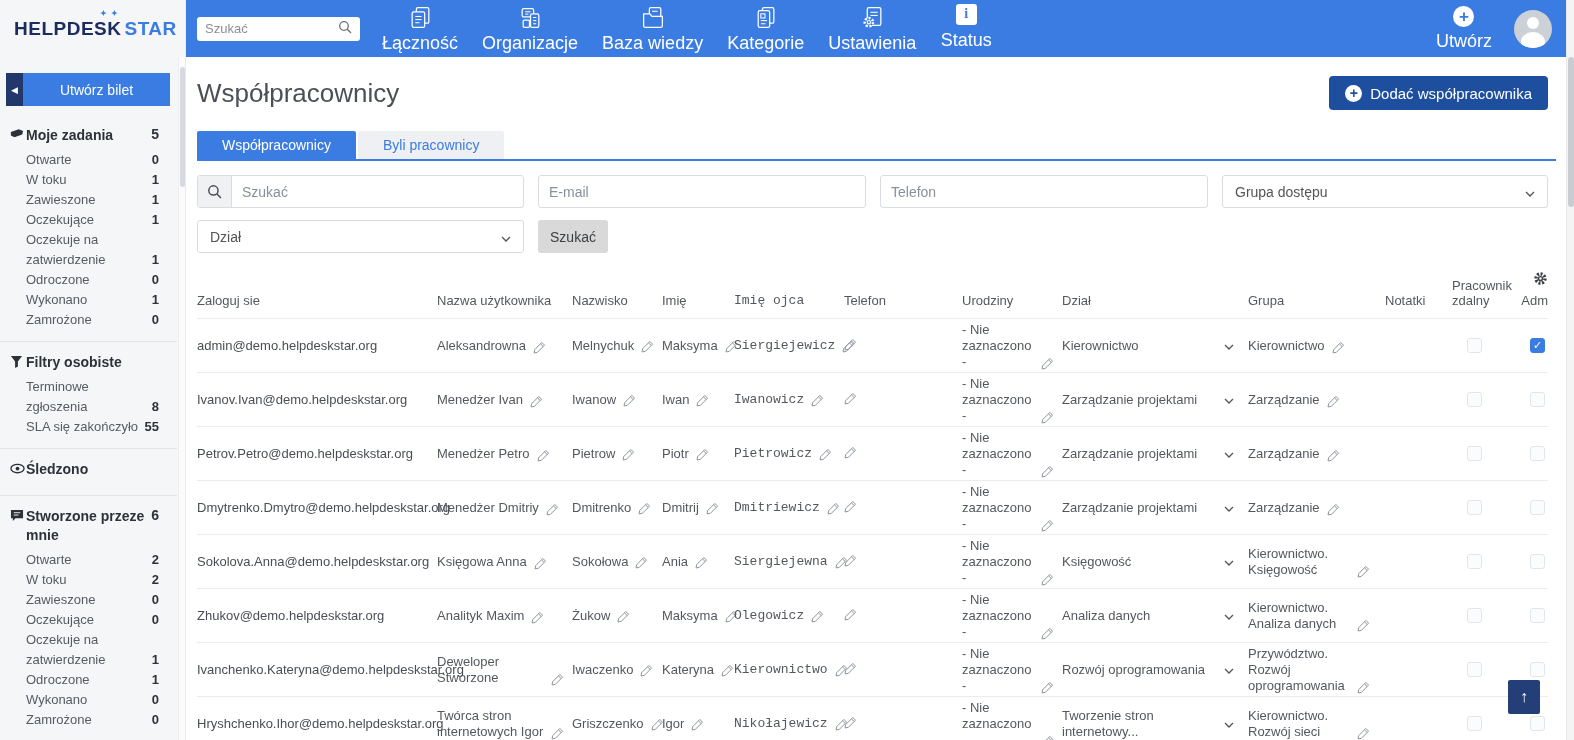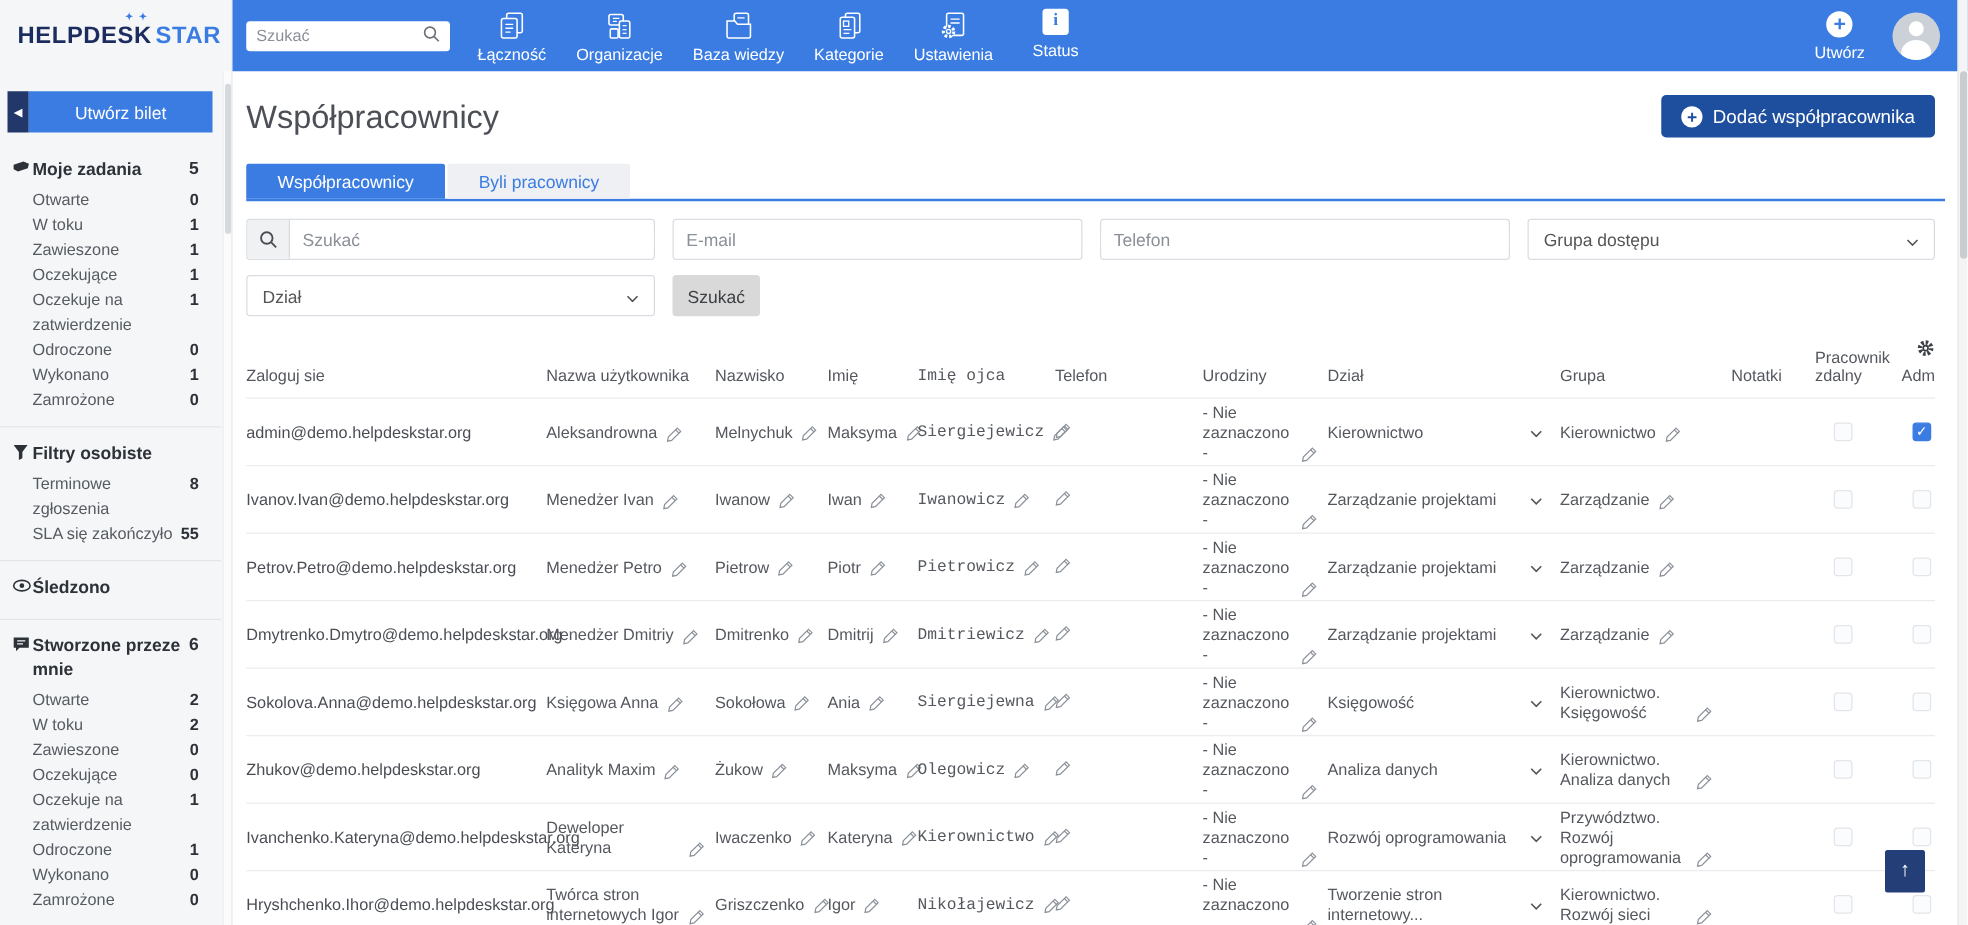--- a/index.html
+++ b/index.html
@@ -17,35 +17,35 @@
   .logo .l2 { color:#3b7ce2; margin-left:3px; }
   .logo-stars { position:absolute; top:-9px; left:86px; font-size:8px; color:#3b7ce2; letter-spacing:1px; }
   .create-ticket-row { display:flex; margin:16px 15px 18px 6px; height:33px; }
   .collapse-sq { width:17px; background:#22386b; color:#fff; display:flex; align-items:center; justify-content:center; font-size:9px; cursor:pointer; }
   .create-ticket-btn { flex:1; background:#3b7ce2; color:#fff; border:none; font-size:14px; font-family:inherit; cursor:pointer; }
   .sb-section-header { display:flex; align-items:flex-start; padding:2px 26px 2px 10px; margin-top:2px; }
   .sb-ico { width:16px; flex:0 0 16px; margin-top:2px; color:#2d3138; }
   .sb-title { flex:1; font-size:14px; font-weight:bold; color:#2d3138; line-height:19px; padding-right:6px; }
   .sb-count { font-size:14px; font-weight:bold; color:#2d3138; }
   .sb-items { padding:3px 0 2px 0; }
-  .sb-item { display:flex; padding:0 26px 0 26px; line-height:20px; cursor:pointer; }
+  .sb-item { display:flex; padding:0 26px 0 26px; line-height:20px; cursor:pointer;align-items:flex-end; }
   .sb-item .lab { flex:1; color:#565b61; padding-right:6px; }
   .sb-item .cnt { font-weight:bold; color:#2d3138; }
   .sb-divider { border-top:1px solid #e3e5e9; margin:9px 8px 9px 0; }
 
   
   .content { flex:1; display:flex; flex-direction:column; position:relative; }
   .topbar { height:57px; background:#3b7ce2; display:flex; align-items:center; flex:0 0 57px; }
   .tb-search { margin-left:11px; width:163px; height:24px; background:#fff; border-radius:3px; display:flex; align-items:center; padding:0 8px; }
   .tb-search input { border:none; outline:none; flex:1; width:100px; font-size:13px; color:#555; font-family:inherit; }
   .tb-search input::placeholder { color:#8a8f98; }
   .topbar-nav { display:flex; margin-left:22px; gap:24px; }
   .nav-item { display:flex; flex-direction:column; align-items:center; color:#fff; cursor:pointer; min-width:52px; }
   .nav-ico { height:26px; display:flex; align-items:flex-end; }
-  .nav-label { font-size:13px; margin-top:3px; }
+  .nav-label { font-size:18px; margin-top:3px; }
   .status-box { width:21px; height:21px; background:#fff; border-radius:3px; color:#3b7ce2; font-weight:bold; font-size:14px; display:flex; align-items:center; justify-content:center; margin-bottom:2px; font-family:"Liberation Serif",serif; }
   .tb-right { margin-left:auto; display:flex; align-items:center; gap:22px; margin-right:22px; }
   .tb-create { display:flex; flex-direction:column; align-items:center; color:#fff; cursor:pointer; }
   .plus-circle { width:21px; height:21px; border-radius:50%; background:#fff; color:#3b7ce2; font-size:17px; font-weight:bold; display:flex; align-items:center; justify-content:center; line-height:1; }
   .tb-create .nav-label { margin-top:4px; }
   .avatar { width:38px; height:38px; border-radius:50%; background:#ccd1d7; position:relative; overflow:hidden; cursor:pointer; }
   .avatar:before { content:""; position:absolute; top:7px; left:13px; width:12px; height:12px; background:#fff; border-radius:50%; }
   .avatar:after { content:""; position:absolute; top:22px; left:7px; width:24px; height:20px; background:#fff; border-radius:50% 50% 0 0; }
 
   
@@ -848,21 +848,21 @@
     <div class="tc c10">
                 <div class="checkbox cb-remote "></div>
               </div>
     <div class="tc c11">
                 <div class="checkbox "></div>
               </div>
   </div>
   <div class="t-row">
     <div class="tc c0 login-text">Ivanchenko.Kateryna@demo.helpdeskstar.org</div>
     <div class="tc c1 cell-flex">
-                <span style="line-height:16px">Deweloper Kateryna</span>
+                <span style="line-height:16px">Deweloper Stworzone</span>
                 <span class="pencil">
                   <svg width="13" height="13" viewBox="0 0 16 16">
                     <path d="M10.9 1.8l3.3 3.3L5.3 14l-4 .7.7-4z" fill="none" stroke="#8b919a" stroke-width="1.2"></path>
                     <line x1="9.2" y1="3.5" x2="12.5" y2="6.8" stroke="#8b919a" stroke-width="1.2"></line>
                   </svg>
                 </span>
               </div>
     <div class="tc c2 cell-flex">
                 <span>Iwaczenko</span>
                 <span class="pencil">

